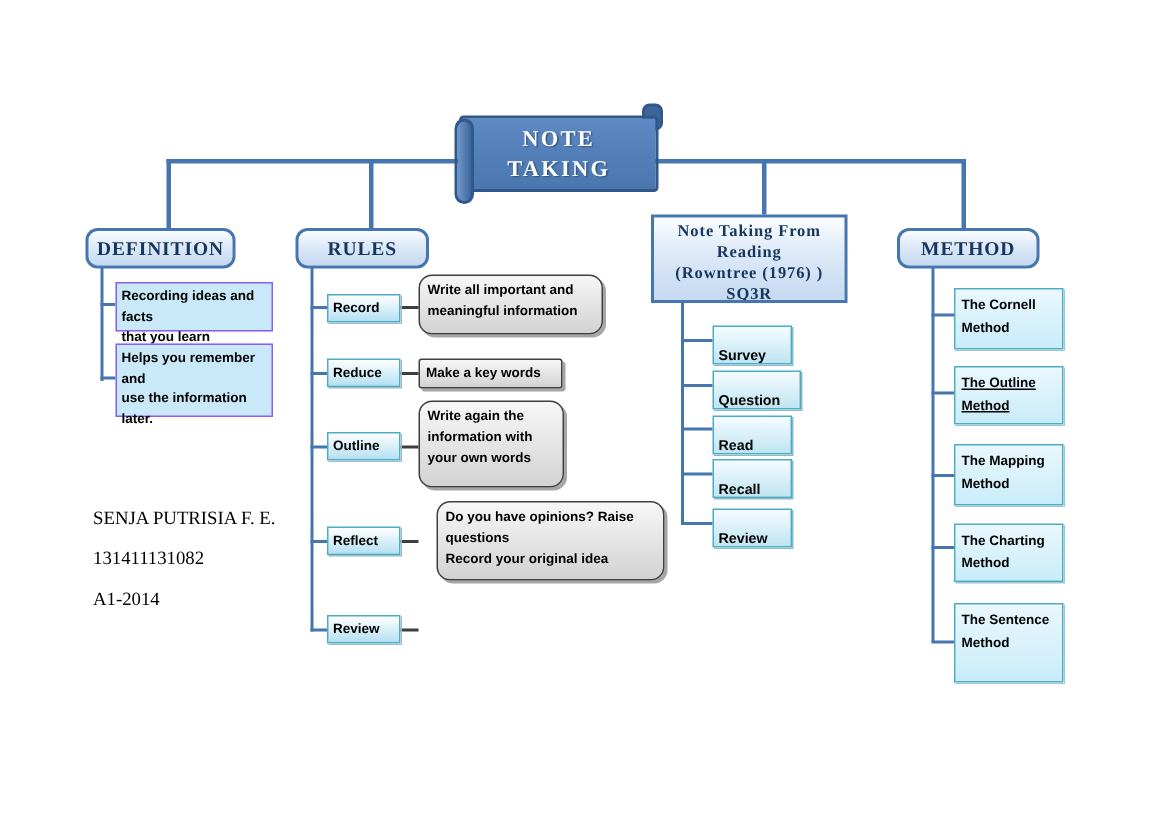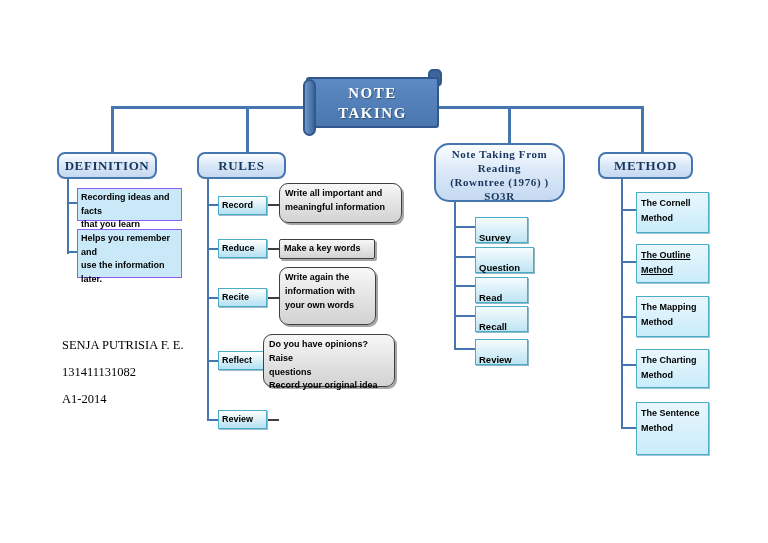--- a/index.html
+++ b/index.html
@@ -6,21 +6,21 @@
   .canvas{position:relative;width:768px;height:543px;background:#ffffff;overflow:hidden;
           font-family:"Liberation Sans",sans-serif;}
   
   .ln{position:absolute;background:#4576b0;}
   .ln.dark{background:#3f3f3f;}
   
   .hdr{position:absolute;box-sizing:border-box;border:2px solid #4576b0;border-radius:8px;
        background:linear-gradient(180deg,#fbfdff 0%,#dce9f8 45%,#c5d9f1 100%);
        color:#17365d;font-family:"Liberation Serif",serif;font-weight:bold;font-size:13px;
        display:flex;align-items:center;justify-content:center;letter-spacing:.6px;z-index:2;}
-  .hdr.multi{border-radius:15px;font-size:11px;line-height:14px;text-align:center;
+  .hdr.multi{border-radius:0;font-size:11px;line-height:14px;text-align:center;
        white-space:pre-line;overflow:hidden;display:block;padding-top:2px;}
   
   .banner-body{position:absolute;left:306px;top:77px;width:133px;height:51px;box-sizing:border-box;
        background:linear-gradient(180deg,#5d89c4,#4a77ae);border:2px solid #31588c;border-radius:3px;
        z-index:3;display:flex;flex-direction:column;align-items:center;justify-content:center;
        color:#ffffff;font-family:"Liberation Serif",serif;font-weight:bold;font-size:15px;
        letter-spacing:1.5px;line-height:20px;text-shadow:1px 1px 1px rgba(0,0,0,.35);}
   .banner-roll-left{position:absolute;left:303px;top:79px;width:13px;height:57px;box-sizing:border-box;
        background:linear-gradient(90deg,#6f97cc,#3c6699);border:2px solid #31588c;border-radius:7px;z-index:4;}
   .banner-roll-top{position:absolute;left:428px;top:69px;width:14px;height:18px;box-sizing:border-box;
@@ -91,30 +91,30 @@
   <div class="ln dark" style="left:267px;top:204px;width:12px;height:2px;"></div>
   <div class="desc" style="left:279px;top:183px;width:123px;height:40px;">Write all important and
 meaningful information</div>
 
   <div class="ln" style="left:207px;top:248px;width:11px;height:2px;"></div>
   <div class="rlabel" style="left:218px;top:239px;">Reduce</div>
   <div class="ln dark" style="left:267px;top:248px;width:12px;height:2px;"></div>
   <div class="desc square" style="left:279px;top:239px;width:96px;height:20px;">Make a key words</div>
 
   <div class="ln" style="left:207px;top:297px;width:11px;height:2px;"></div>
-  <div class="rlabel" style="left:218px;top:288px;">Recite</div>
+  <div class="rlabel" style="left:218px;top:288px;">Outline</div>
   <div class="ln dark" style="left:267px;top:297px;width:12px;height:2px;"></div>
   <div class="desc" style="left:279px;top:267px;width:97px;height:58px;">Write again the
 information with
 your own words</div>
 
   <div class="ln" style="left:207px;top:360px;width:11px;height:2px;"></div>
   <div class="rlabel" style="left:218px;top:351px;">Reflect</div>
   <div class="ln dark" style="left:267px;top:360px;width:12px;height:2px;"></div>
-  <div class="desc" style="left:263px;top:334px;width:132px;height:53px;">Do you have opinions? Raise
+  <div class="desc" style="left:291px;top:334px;width:152px;height:53px;">Do you have opinions? Raise
 questions
 Record your original idea</div>
 
   <div class="ln" style="left:207px;top:419px;width:11px;height:2px;"></div>
   <div class="rlabel" style="left:218px;top:410px;">Review</div>
   <div class="ln dark" style="left:267px;top:419px;width:12px;height:2px;"></div>
 
   <div class="hdr multi" style="left:434px;top:143px;width:131px;height:59px;">Note Taking From
 Reading
 (Rowntree (1976) )

